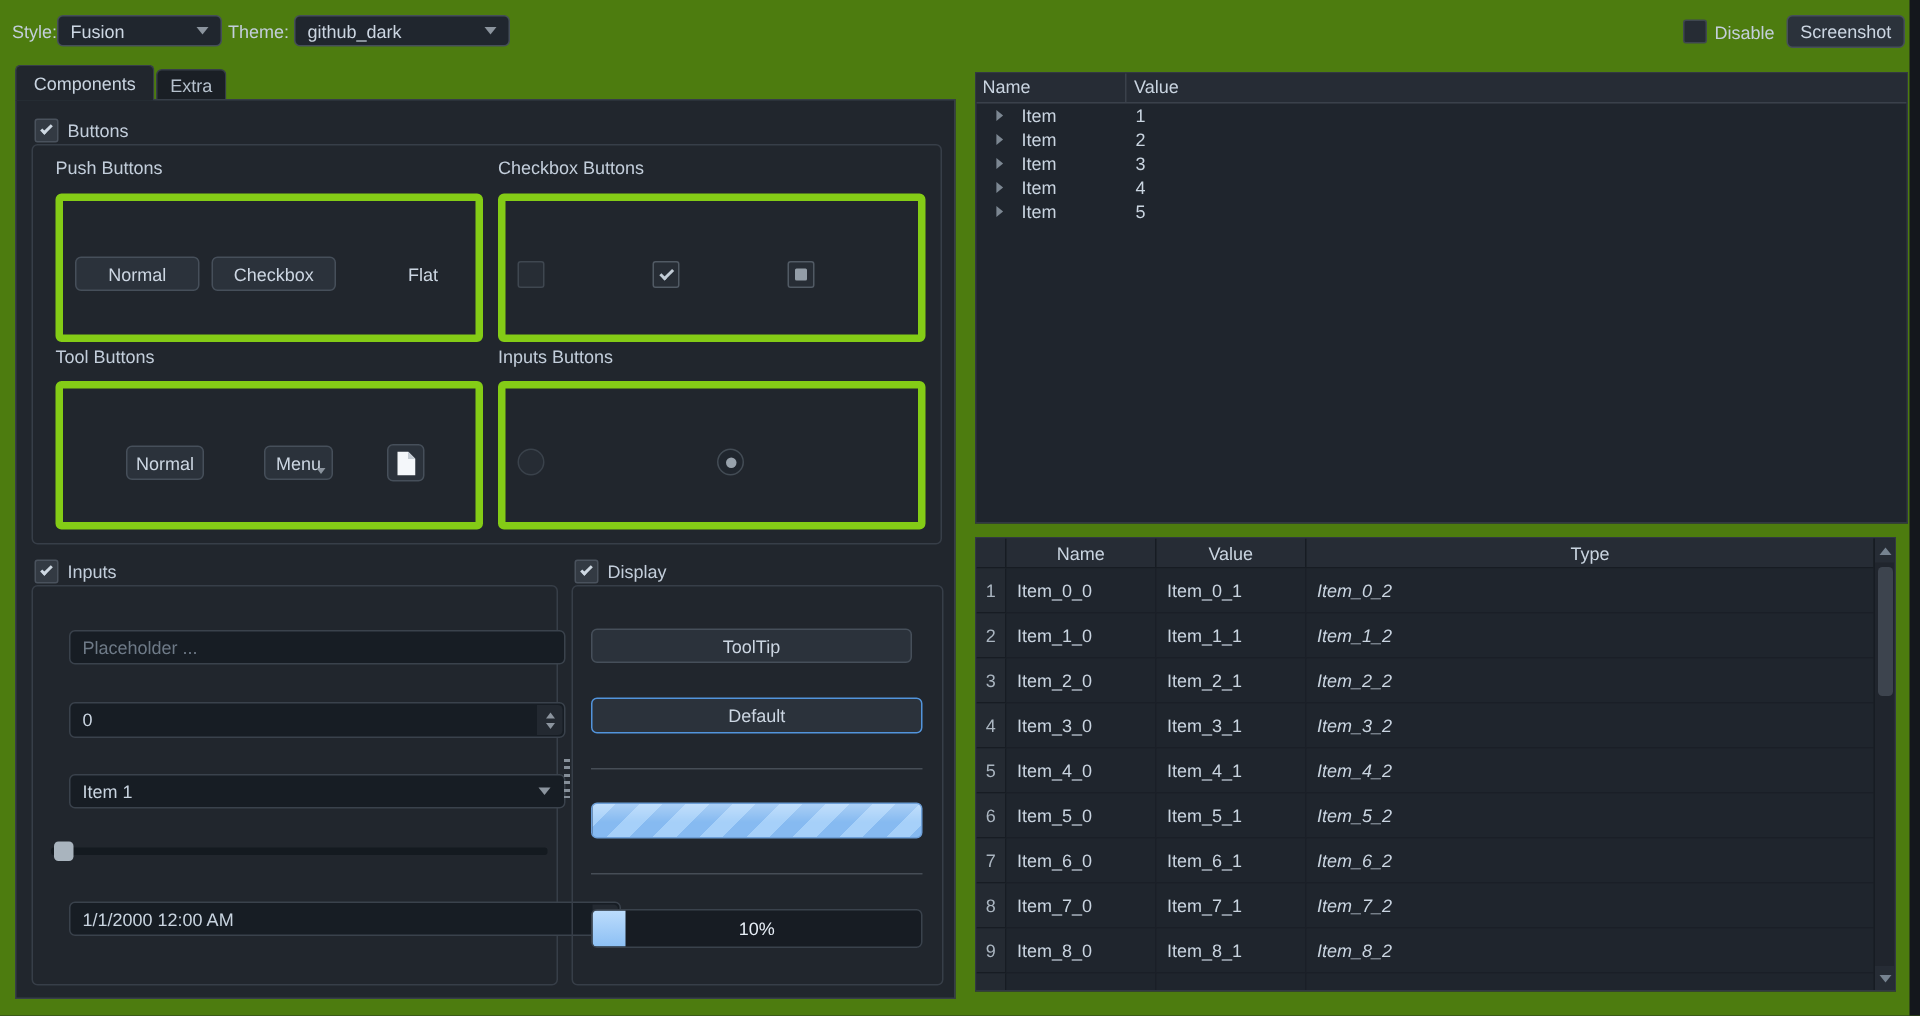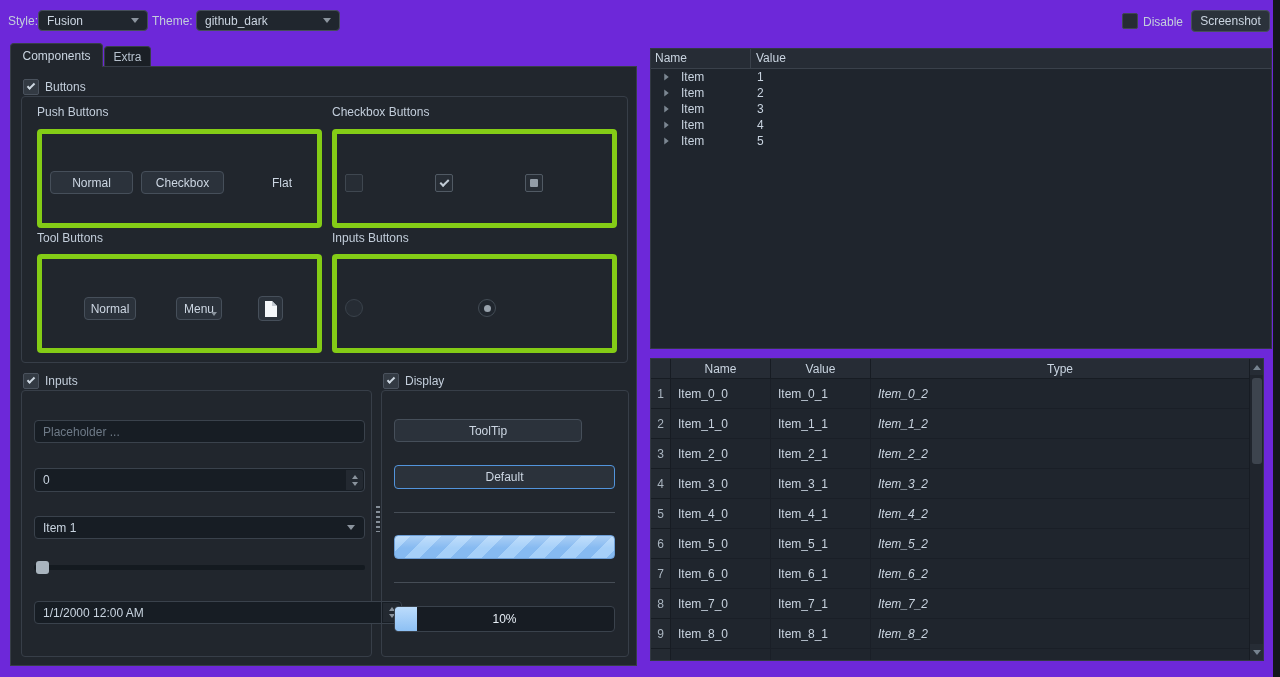--- a/index.html
+++ b/index.html
@@ -1,21 +1,21 @@
 <!DOCTYPE html>
 <html><head>
 <meta charset="utf-8">
 <style>
   * { margin:0; padding:0; box-sizing:border-box; }
   html,body { width:1280px; height:677px; }
   body {
     font-family:"Liberation Sans","DejaVu Sans",sans-serif;
     font-size:12px; color:#c9d4e0; background:#21262d; overflow:hidden;
   }
-  .app { position:relative; width:1280px; height:677px; background:#6d28d9; }
+  .app { position:relative; width:1280px; height:677px; background:#4d7c0f; }
   .right-edge { position:absolute; right:0; top:0; width:7px; height:677px; background:#14171c; }
 
   
   .btn {
     position:absolute; display:flex; align-items:center; justify-content:center;
     background:#2b323b; border:1px solid #464f5a; border-radius:4px; color:#ccd6e2; cursor:default;
   }
   .combo {
     position:absolute; display:flex; align-items:center;
     background:#20262e; border:1px solid #454e59; border-radius:4px;
@@ -27,21 +27,21 @@
   .tri-right { width:0; height:0; border-top:4px solid transparent; border-bottom:4px solid transparent; border-left:5px solid #7c8792; }
   .cb {
     position:absolute; width:16px; height:16px; background:#333a43; border:1px solid #4a525d; border-radius:2px;
     display:flex; align-items:center; justify-content:center;
   }
   .cb.unchecked { background:#262c34; border-color:#3f4750; }
   .check { width:8px; height:4px; border-left:2px solid #ced8e2; border-bottom:2px solid #ced8e2; transform:rotate(-45deg) translate(1px,-1px); }
   .lbl { position:absolute; color:#c3cedb; white-space:nowrap; }
   .field {
     position:absolute; background:#171d24; border:1px solid #3a424c; border-radius:4px;
-    display:flex; align-items:center; padding:0 8px; color:#c9d4e0;
+    display:flex; align-items:center; padding:0 8px; color:#c9d4e0;margin-left:12px;
   }
   .spin-btns { position:absolute; right:1px; top:1px; bottom:1px; width:17px; background:#232931; border-radius:0 3px 3px 0;
     display:flex; flex-direction:column; align-items:center; justify-content:center; gap:3px; }
   .spin-btns .tri-up { border-left-width:3px; border-right-width:3px; border-bottom-width:4px; }
   .spin-btns .tri-down { border-left-width:3px; border-right-width:3px; border-top-width:4px; }
   .groupbox { position:absolute; border:1px solid #373e48; border-radius:4px; }
   .frame { position:absolute; border:5px solid #84cc16; border-radius:4px; }
   .hline { position:absolute; height:1px; background:#464d56; }
 
   
@@ -222,21 +222,21 @@
       </div>
     </div>
 
     <span class="grip" style="left:365px;top:439px;height:26px"></span>
 
     <span class="cb" style="left:372px;top:306px">
         <span class="check"></span>
       </span>
     <span class="lbl" style="left:394px;top:307px">Display</span>
     <div class="groupbox" style="left:370px;top:323px;width:248px;height:267px">
-      <div class="btn" style="left:12px;top:28px;width:188px;height:23px">ToolTip</div>
+      <div class="btn" style="left:12px;top:28px;width:214px;height:23px">ToolTip</div>
       <div class="btn" style="left:12px;top:74px;width:221px;height:24px;border-color:#5294dc">Default</div>
       <div class="hline" style="left:12px;top:121px;width:221px"></div>
       <div class="busybar" style="left:12px;top:144px;width:221px;height:24px"></div>
       <div class="hline" style="left:12px;top:191px;width:221px"></div>
       <div class="progress" style="left:12px;top:215px;width:221px;height:26px">
         <span class="chunk" style="width: 10%;"></span>
         <span class="ptxt">10%</span>
       </div>
     </div>
   </div>

